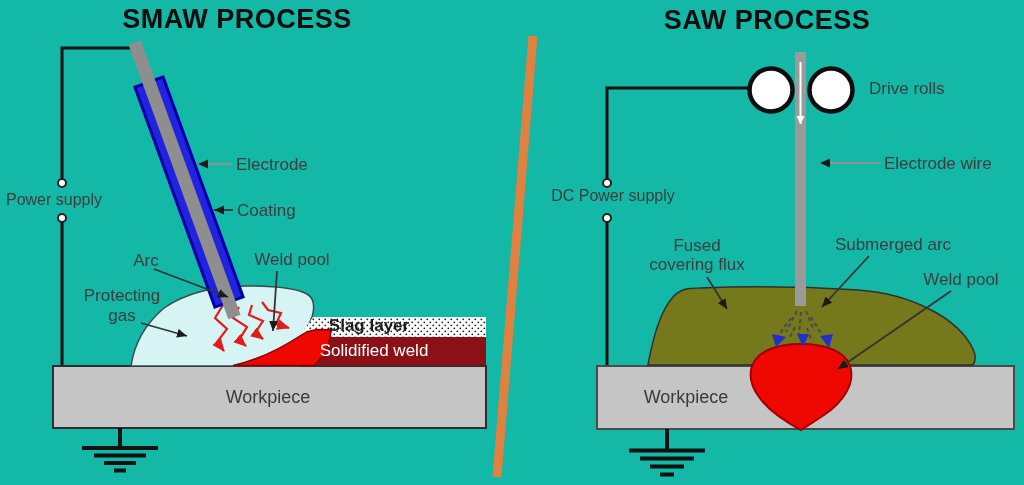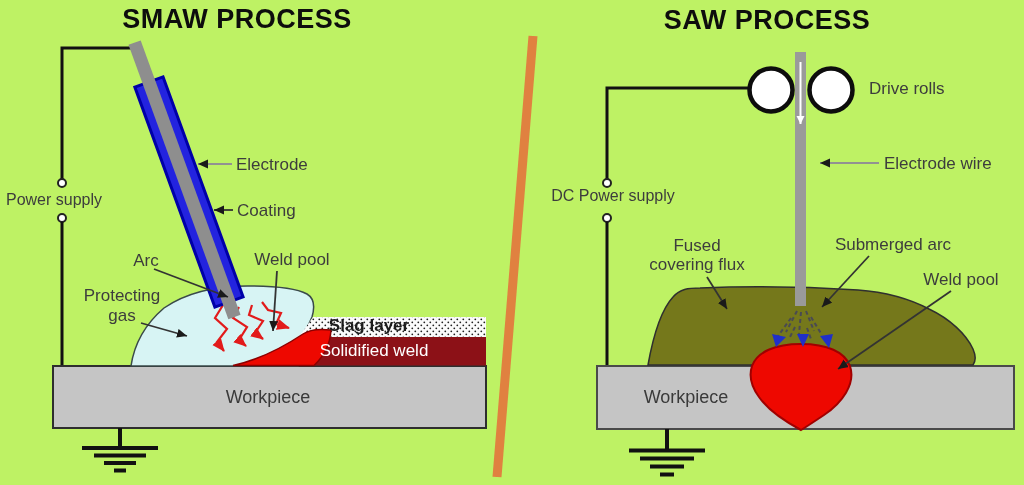--- a/index.html
+++ b/index.html
@@ -1,16 +1,16 @@
 <!DOCTYPE html>
 <html><head>
 <meta charset="utf-8">
 <style>
   html,body{margin:0;padding:0;background:#ffffff;}
-  .stage{position:relative;width:1024px;height:485px;background:#bef264;overflow:hidden;}
+  .stage{position:relative;width:1024px;height:485px;background:#14b8a6;overflow:hidden;}
   svg{display:block;}
   text{font-family:"Liberation Sans", sans-serif;}
   .title{font-size:27px;font-weight:bold;fill:#0d0d0d;letter-spacing:0.5px;}
   .lbl{font-size:16px;fill:#3d3d3d;}
   .lbl2{font-size:17px;fill:#3d3d3d;}
   .slagLbl{font-size:17px;font-weight:600;fill:#1c1c1c;}
   .solidLbl{font-size:17px;fill:#ffffff;}
   .wpLbl{font-size:18px;fill:#3a3a3a;}
   .wire{stroke:#111;stroke-width:3;fill:none;}
   .lblArrow{stroke:#333;stroke-width:1.8;fill:none;}

